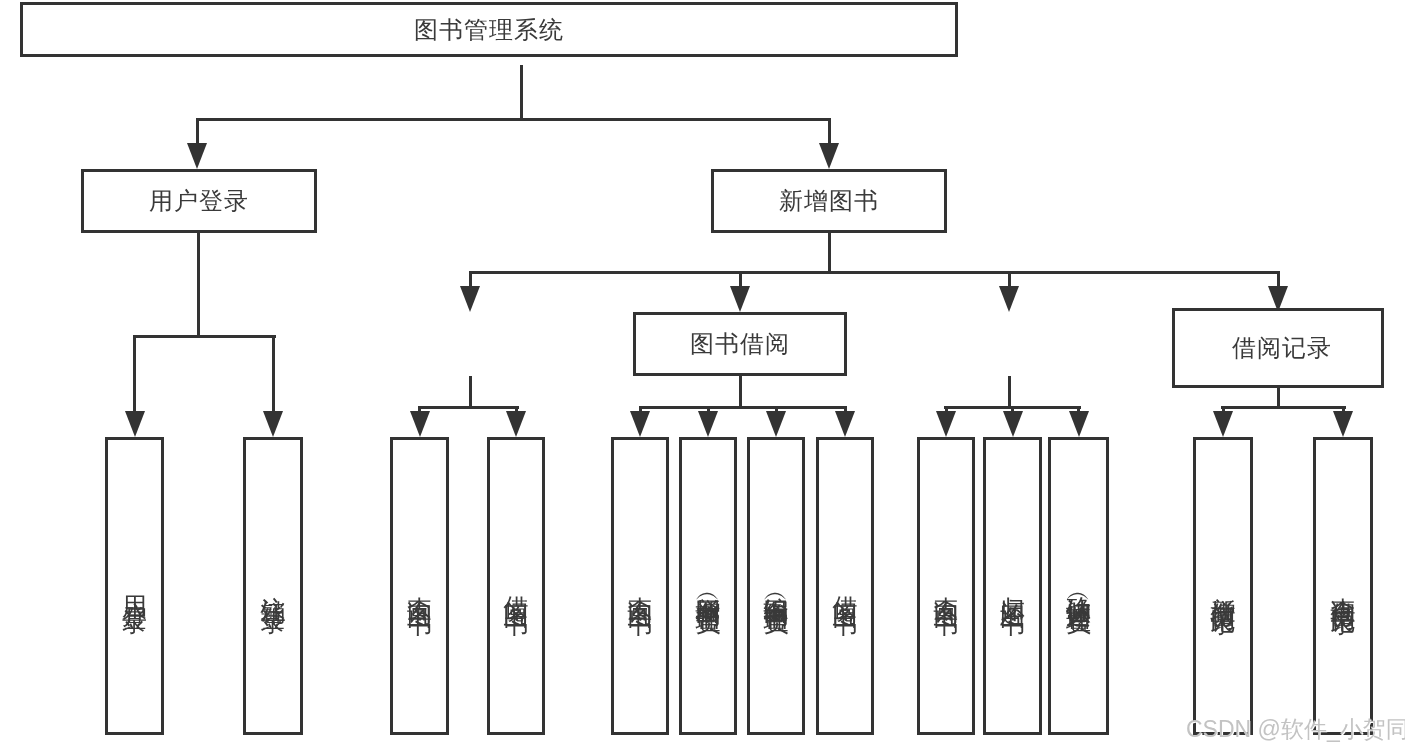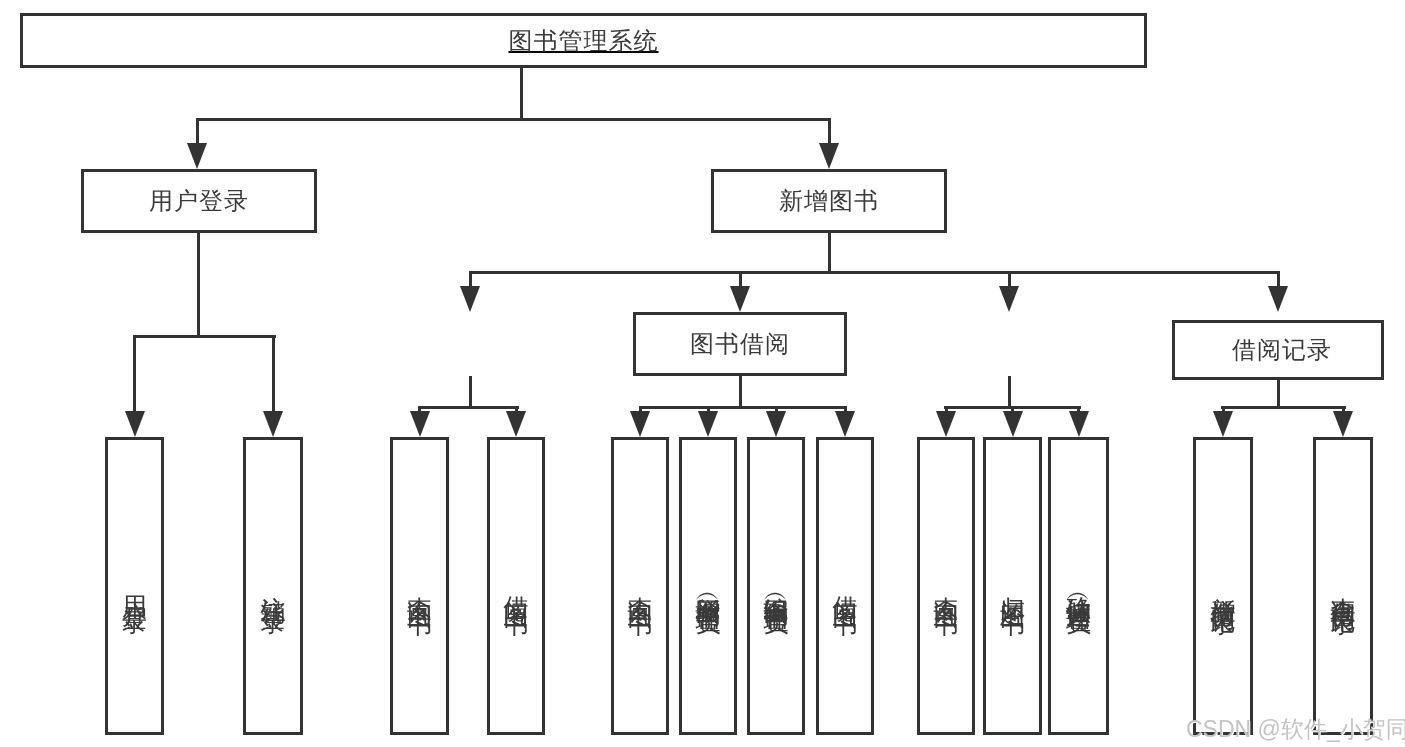--- a/index.html
+++ b/index.html
@@ -60,35 +60,35 @@
     white-space: nowrap;
     z-index: 6;
     text-shadow: 1px 1px 0 #ffffff;
   }
 </style>
 </head>
 <body>
 
 <div id="stage">
 
-  <div class="node" style="left:20px; top:13px; width:1127px; height:55px;text-decoration:underline;">
+  <div class="node" style="left:20px; top:2px; width:938px; height:55px;">
     <span class="hlabel">图书管理系统</span>
   </div>
 
   <div class="node" style="left:81px; top:169px; width:236px; height:64px;">
     <span class="hlabel">用户登录</span>
   </div>
   <div class="node" style="left:711px; top:169px; width:236px; height:64px;">
     <span class="hlabel">新增图书</span>
   </div>
 
   <div class="node" style="left:633px; top:312px; width:214px; height:64px;">
     <span class="hlabel">图书借阅</span>
   </div>
-  <div class="node" style="left:1172px; top:320px; width:212px; height:60px;padding-left:8px;">
+  <div class="node" style="left:1172px; top:308px; width:212px; height:80px;padding-left:8px;">
     <span class="hlabel">借阅记录</span>
   </div>
 
   <div class="node" style="left:105px; top:437px; width:59px; height:298px;">
     <span class="vlabel">用户登录</span>
   </div>
   <div class="node" style="left:243px; top:437px; width:60px; height:298px;">
     <span class="vlabel">注销登录</span>
   </div>
 

